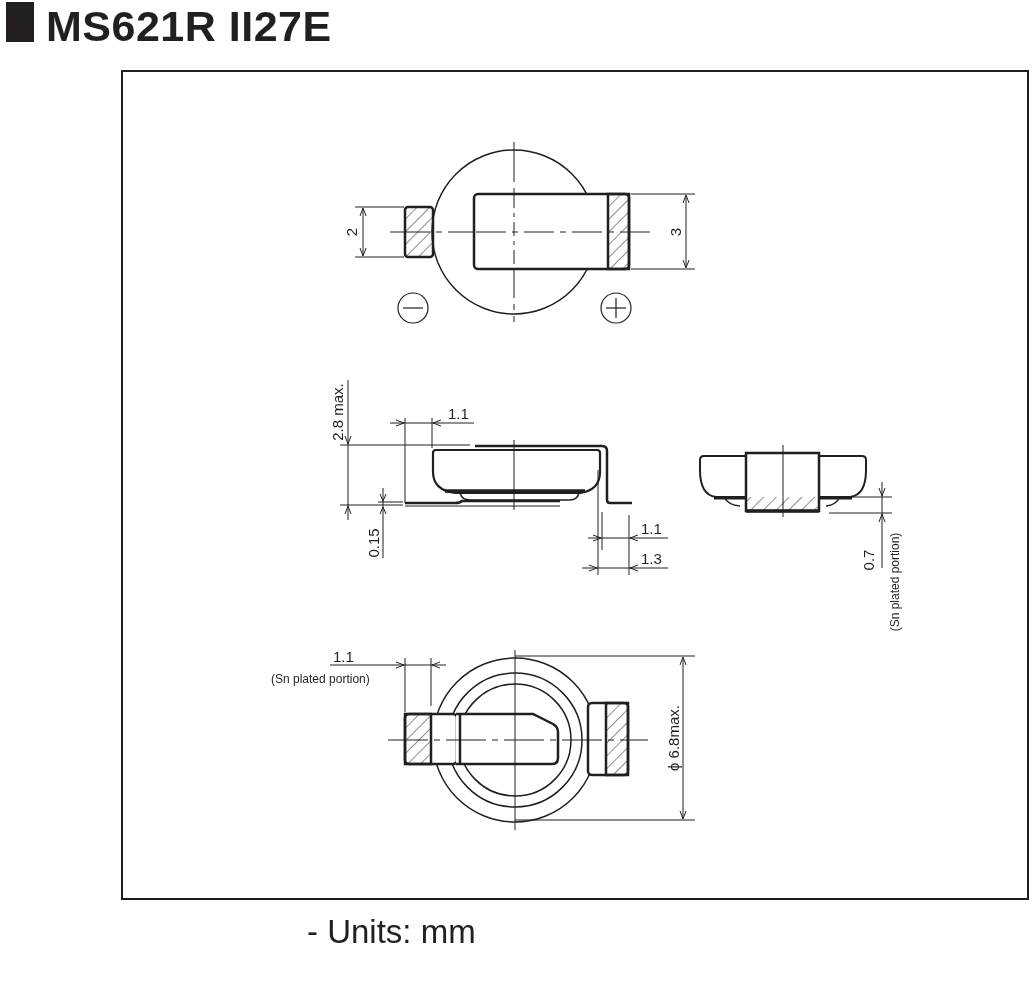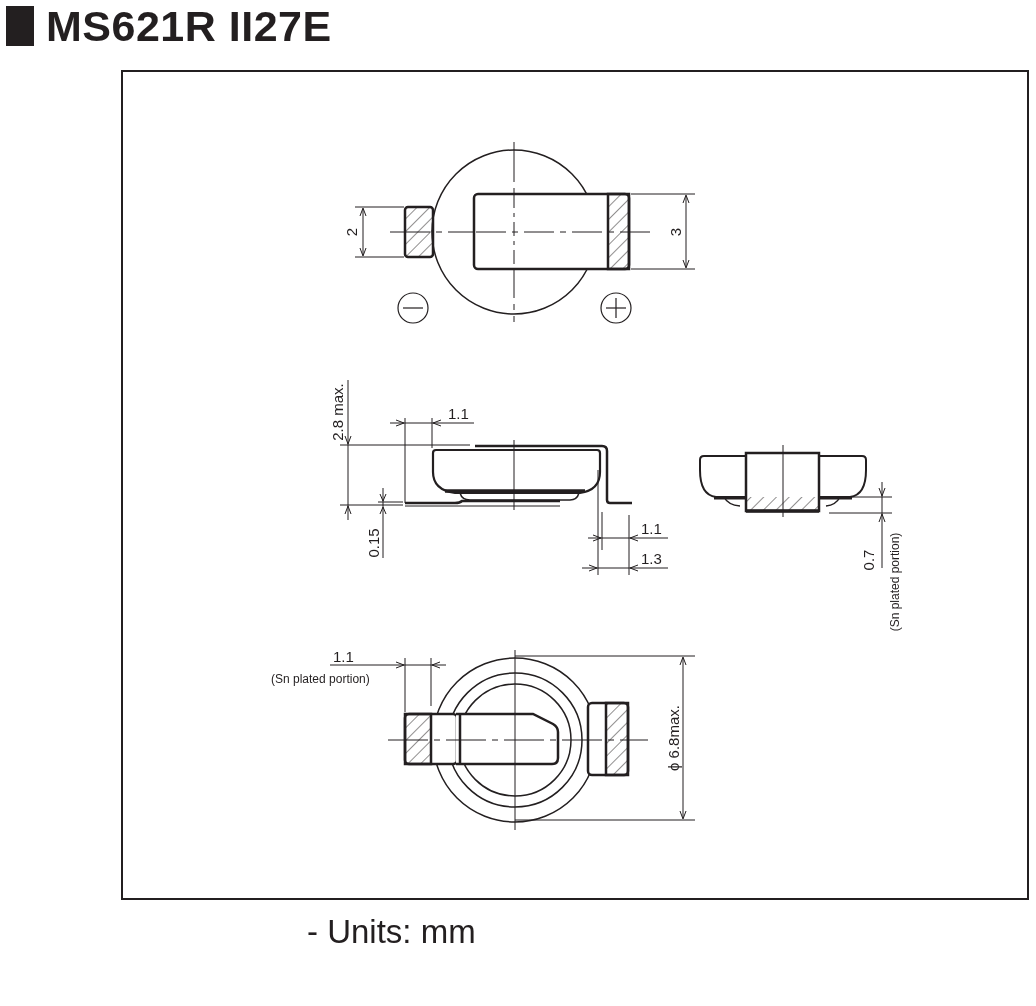--- a/index.html
+++ b/index.html
@@ -1,17 +1,17 @@
 <!DOCTYPE html>
 <html><head>
   <meta charset="utf-8">
   <style>
     html, body { margin: 0; padding: 0; background: #ffffff; }
     body { width: 1036px; height: 1006px; position: relative; overflow: hidden; font-family: "Liberation Sans", sans-serif; color: #231f20; }
-    .title { position: absolute; left: 6px; top: 2px; height: 48px; display: flex; align-items: center; }
+    .title { position: absolute; left: 6px; top: 2px; height: 48px; display: flex; align-items: flex-start; }
     .title-block { width: 28px; height: 40px; background: #231f20; margin-right: 12px; }
     .title-text { font-family: "Liberation Sans", sans-serif; font-weight: bold; font-size: 43px; letter-spacing: 0.5px; color: #231f20; line-height: 48px; }
     .frame { position: absolute; left: 121px; top: 70px; width: 908px; height: 830px; border: 2px solid #231f20; box-sizing: border-box; }
     svg.drawing { position: absolute; left: 0; top: 0; }
     .notes { position: absolute; left: 307px; top: 908px; font-family: "Liberation Sans", sans-serif; font-size: 33px; color: #231f20; line-height: 48px; }
     .note { white-space: nowrap; text-align: center; }
     .dim { font-family: "Liberation Sans", sans-serif; font-size: 15px; fill: #231f20; }
     .dim-sm { font-family: "Liberation Sans", sans-serif; font-size: 12px; fill: #231f20; }
   </style>
 </head>

